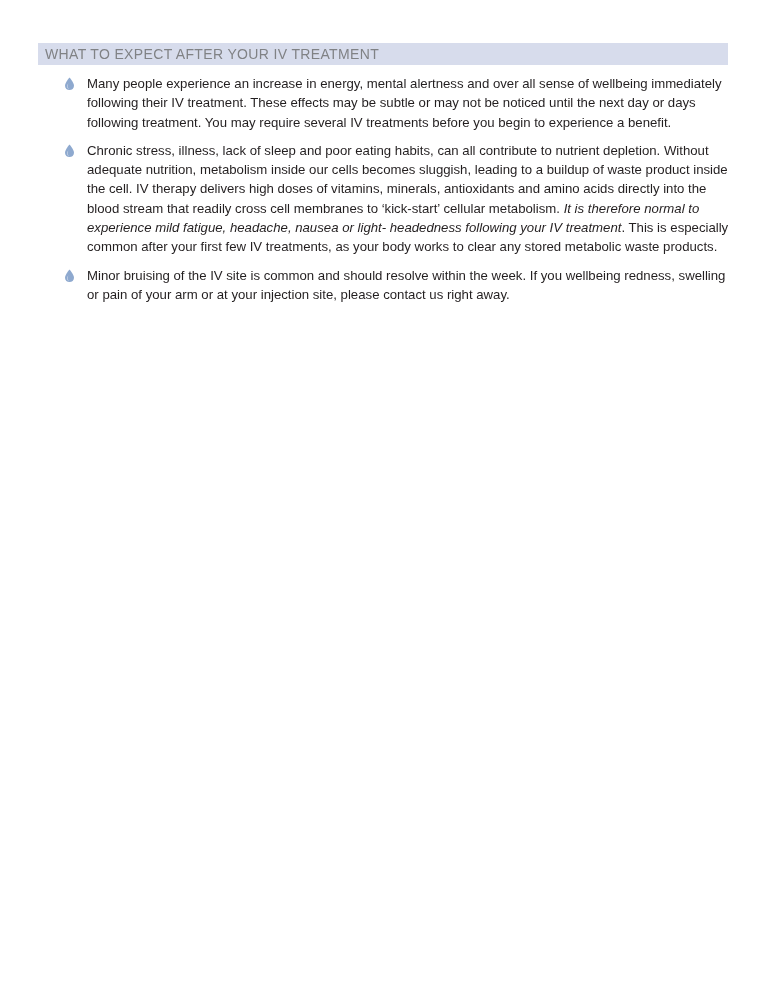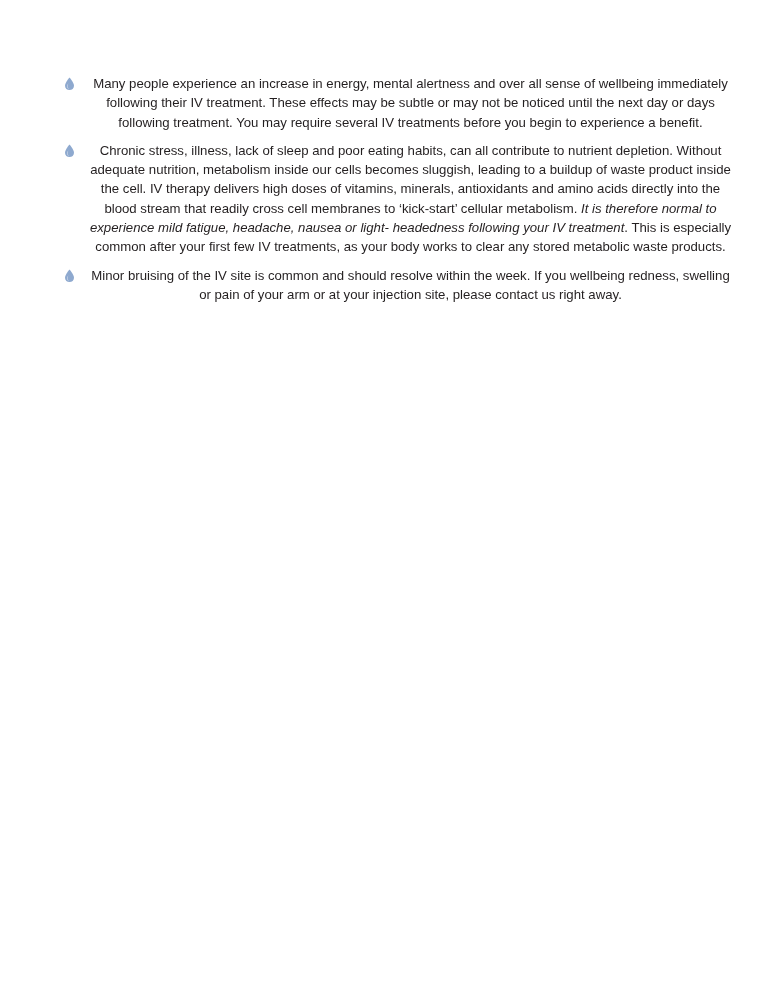--- a/index.html
+++ b/index.html
@@ -69,32 +69,35 @@
     top: 3px;
     width: 11px;
     height: 14px;
     display: block;
   }
 
   .bullet-text {
     font-size: 13.2px;
     line-height: 19.3px;
     color: #231f20;
-    text-align: center;
+    text-align: left;
     word-spacing: 0px;
   }
   .bullet-text .it {
     font-style: italic;
   }
 </style>
 </head>
 <body>
 
 <div class="page">
 
+  <div class="section-header">
+    <div class="section-header-text">WHAT TO EXPECT AFTER YOUR IV TREATMENT</div>
+  </div>
 
   <div class="bullet-list">
       <div class="bullet-item">
         <svg class="bullet-marker" viewBox="0 0 11 14">
           <path d="M5.5 0.6 C5.5 0.6 1.0 5.9 1.0 8.7 C1.0 11.2 3.0 13.1 5.5 13.1 C8.0 13.1 10.0 11.2 10.0 8.7 C10.0 5.9 5.5 0.6 5.5 0.6 Z" fill="#8ea9cf"></path>
           <path d="M4.4 6.2 C3.4 7.6 2.6 8.9 3.1 10.2 C3.5 11.3 4.6 11.9 5.6 11.8 C4.3 11.4 3.5 10.4 3.6 9.2 C3.7 8.2 4.1 7.2 4.4 6.2 Z" fill="#ffffff" opacity="0.55"></path>
         </svg>
         <div class="bullet-text"><span>Many people experience an increase in energy, mental alertness and over all sense of wellbeing immediately following their IV treatment. These effects may be subtle or may not be noticed until the next day or days following treatment. You may require several IV treatments before you begin to experience a benefit.</span></div>
       </div>
       <div class="bullet-item">

